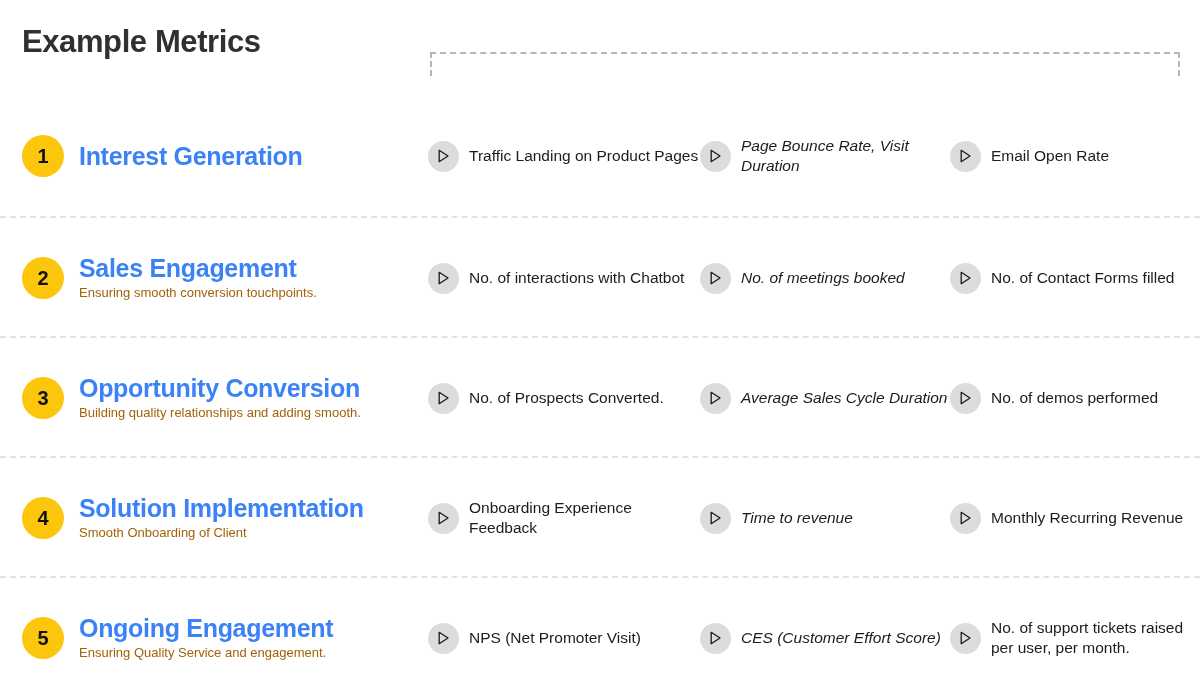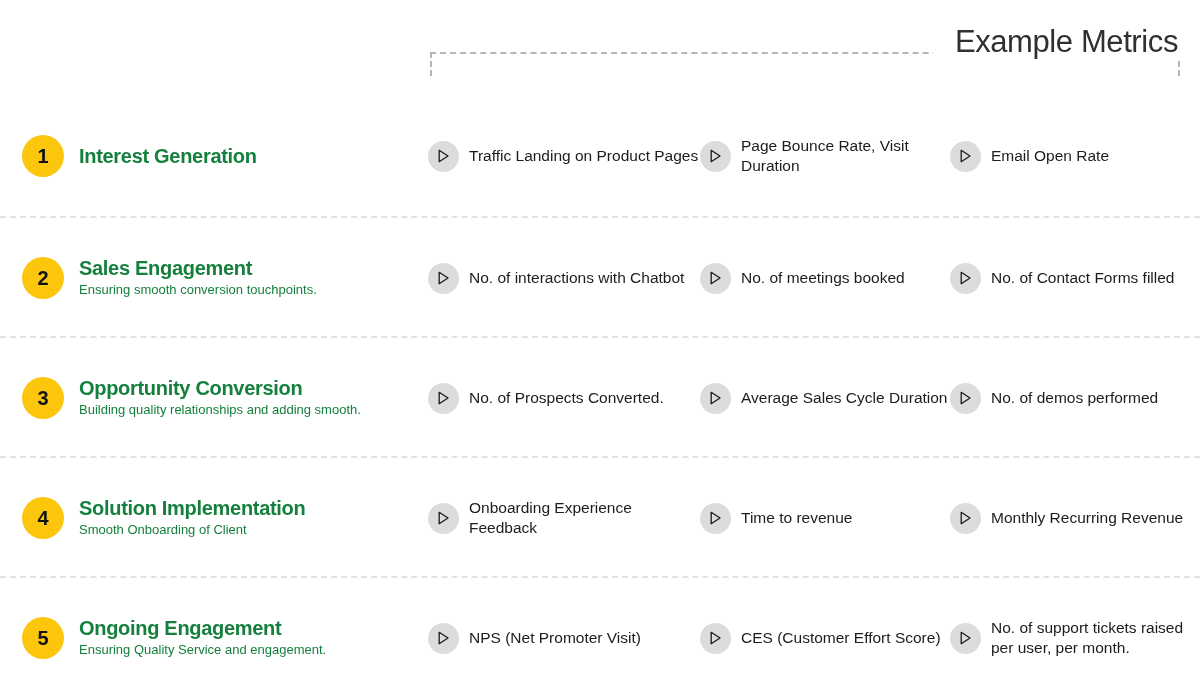--- a/index.html
+++ b/index.html
@@ -33,23 +33,23 @@
     border-top: 2px dashed #b6b6b6;
     border-left: 2px dashed #b6b6b6;
     border-right: 2px dashed #b6b6b6;
     box-sizing: border-box;
   }
   .header-title {
     position: absolute;
     left: 0;
     top: 24px;
     width: 1200px;
-    text-align: right;
+    text-align: left;
     font-size: 31px;
-    font-weight: normal;
+    font-weight: bold;
     letter-spacing: -0.4px;
     color: #2f3032;
     z-index: 2;
   }
   .header-title span {
     background: #ffffff;
     padding: 0 22px;
   }
 
   
@@ -97,48 +97,48 @@
     font-weight: bold;
     display: flex;
     align-items: center;
     justify-content: center;
     line-height: 1;
   }
   .stage-text {
     padding-left: 15px;
   }
   .stage-title {
-    font-size: 20px;
+    font-size: 25px;
     font-weight: bold;
-    color: #15803d;
+    color: #3b82f6;
     letter-spacing: -0.3px;
     line-height: 1.15;
     white-space: nowrap;
   }
   .stage-sub {
     font-size: 13px;
-    color: #15803d;
+    color: #a16207;
     line-height: 1.3;
     margin-top: 2px;
     white-space: nowrap;
   }
 
   
   .metrics {
     flex: 1 1 auto;
     display: flex;
     height: 120px;
   }
   .metric {
     display: flex;
     align-items: center;
     box-sizing: border-box;
   }
   .metric.col1 { width: 280px; flex: 0 0 280px; padding-left: 8px; }
-  .metric.col2 { width: 250px; flex: 0 0 250px; padding-left: 0px; }
+  .metric.col2 { width: 250px; flex: 0 0 250px; padding-left: 0px; font-style: italic; }
   .metric.col3 { width: 240px; flex: 0 0 240px; padding-left: 0px; }
 
   .play-icon {
     flex: 0 0 auto;
     width: 31px;
     height: 31px;
     border-radius: 50%;
     background: #dcdcdc;
     display: flex;
     align-items: center;

